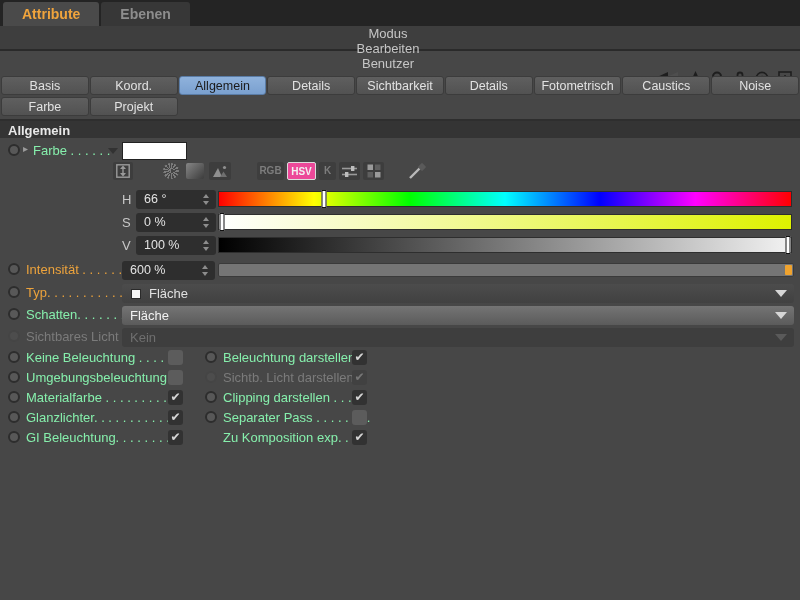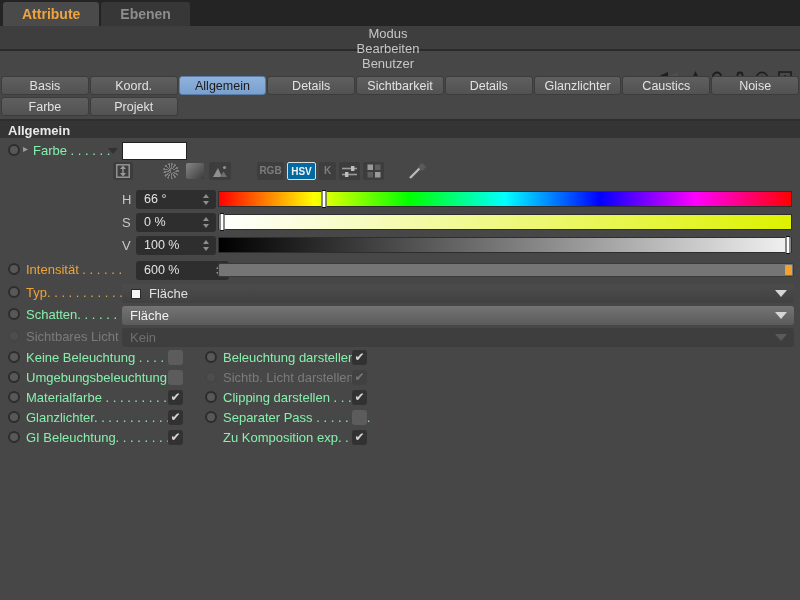--- a/index.html
+++ b/index.html
@@ -57,21 +57,21 @@
            border-right:5px solid transparent; border-top:6px solid #323232; top:7px; }
 
   .swatch { position:absolute; left:122px; top:1px; width:65px; height:18px; border:1px solid #222;
             background:#fff; }
 
   
   .cicon { position:absolute; top:2px; height:18px; background:#3d3d3d; border-radius:2px;
            display:flex; align-items:center; justify-content:center; color:#8f8f8f; }
   .modebtn { position:absolute; top:2px; height:18px; line-height:17px; text-align:center;
              font-size:10px; font-weight:bold; color:#7d7d7d; background:#3e3e3e; border-radius:2px; }
-  .modebtn.active { color:#f2f2f2; background:#0369a1; border:1px solid #dcdcdc; }
+  .modebtn.active { color:#f2f2f2; background:#ec4899; border:1px solid #dcdcdc; }
   .wheel { width:16px; height:16px; border-radius:50%;
            background:repeating-conic-gradient(#7e7e7e 0 14deg, #454545 14deg 28deg); }
   .gradsq { width:18px; height:16px; background:linear-gradient(135deg,#868686,#3c3c3c); border-radius:2px; }
 
   
   .hsv-letter { position:absolute; left:122px; top:3px; color:#c8c8c8; }
   .spinfield { position:absolute; left:136px; top:1px; width:80px; height:19px; background:#2e2e2e;
                border-radius:3px; color:#e3e3e3; font-size:12.5px; line-height:19px; padding-left:8px; }
   .spin-arrows { position:absolute; right:6px; top:4px; width:7px; height:11px; }
   .spin-arrows::before { content:""; position:absolute; top:0; left:0; border-left:3.5px solid transparent;
@@ -79,21 +79,21 @@
   .spin-arrows::after { content:""; position:absolute; bottom:0; left:0; border-left:3.5px solid transparent;
                border-right:3.5px solid transparent; border-top:4px solid #8d8d8d; }
   .slider { position:absolute; left:218px; top:2px; width:574px; height:16px; border:1px solid #2e2e2e; }
   .slider.hue { background:linear-gradient(to right,#f00 0%,#ff0 16.6%,#0f0 33.3%,#0ff 50%,#00f 66.6%,#f0f 83.3%,#f00 100%); }
   .slider.sat { background:linear-gradient(to right,#ffffff,#ddf200); }
   .slider.val { background:linear-gradient(to right,#000000,#f2f2f2); }
   .handle { position:absolute; top:-2px; width:5px; height:18px; background:#fff; border:1px solid #111;
             transform:translateX(-50%); }
 
   
-  .spinfield.param { left:136px; width:93px; }
+  .spinfield.param { left:122px; width:93px; }
   .track { position:absolute; left:218px; top:3px; width:576px; height:14px; background:#757575;
            border:1px solid #3a3a3a; border-radius:2px; }
   .track .knob { position:absolute; right:1px; top:1px; width:7px; height:10px; border-radius:1px; }
 
   .dropdown { position:absolute; left:122px; top:1px; width:672px; height:19px; border-radius:3px;
               background:linear-gradient(#4c4c4c,#414141); color:#e0e0e0; line-height:19px;
               display:flex; align-items:center; }
   .dropdown.light { background:linear-gradient(#747474,#5b5b5b); color:#f2f2f2; }
   .dropdown.disabled { background:#3e3e3e; color:#6f6f6f;gap:41px; }
   .dd-arrow { margin-left:auto; margin-right:7px; width:0; height:0; border-left:6px solid transparent;
@@ -172,21 +172,21 @@
 
 
   <div class="tabstrip">
     <div class="tabgrid">
       <div class="tbtn">Basis</div>
       <div class="tbtn">Koord.</div>
       <div class="tbtn active">Allgemein</div>
       <div class="tbtn">Details</div>
       <div class="tbtn">Sichtbarkeit</div>
       <div class="tbtn">Details</div>
-      <div class="tbtn">Glanzlichter</div>
+      <div class="tbtn">Fotometrisch</div>
       <div class="tbtn">Caustics</div>
       <div class="tbtn">Noise</div>
       <div class="tbtn">Farbe</div>
       <div class="tbtn">Projekt</div>
     </div>
   </div>
 
   <div class="section">Allgemein</div>
 
   <div class="row" style="top:141px">

